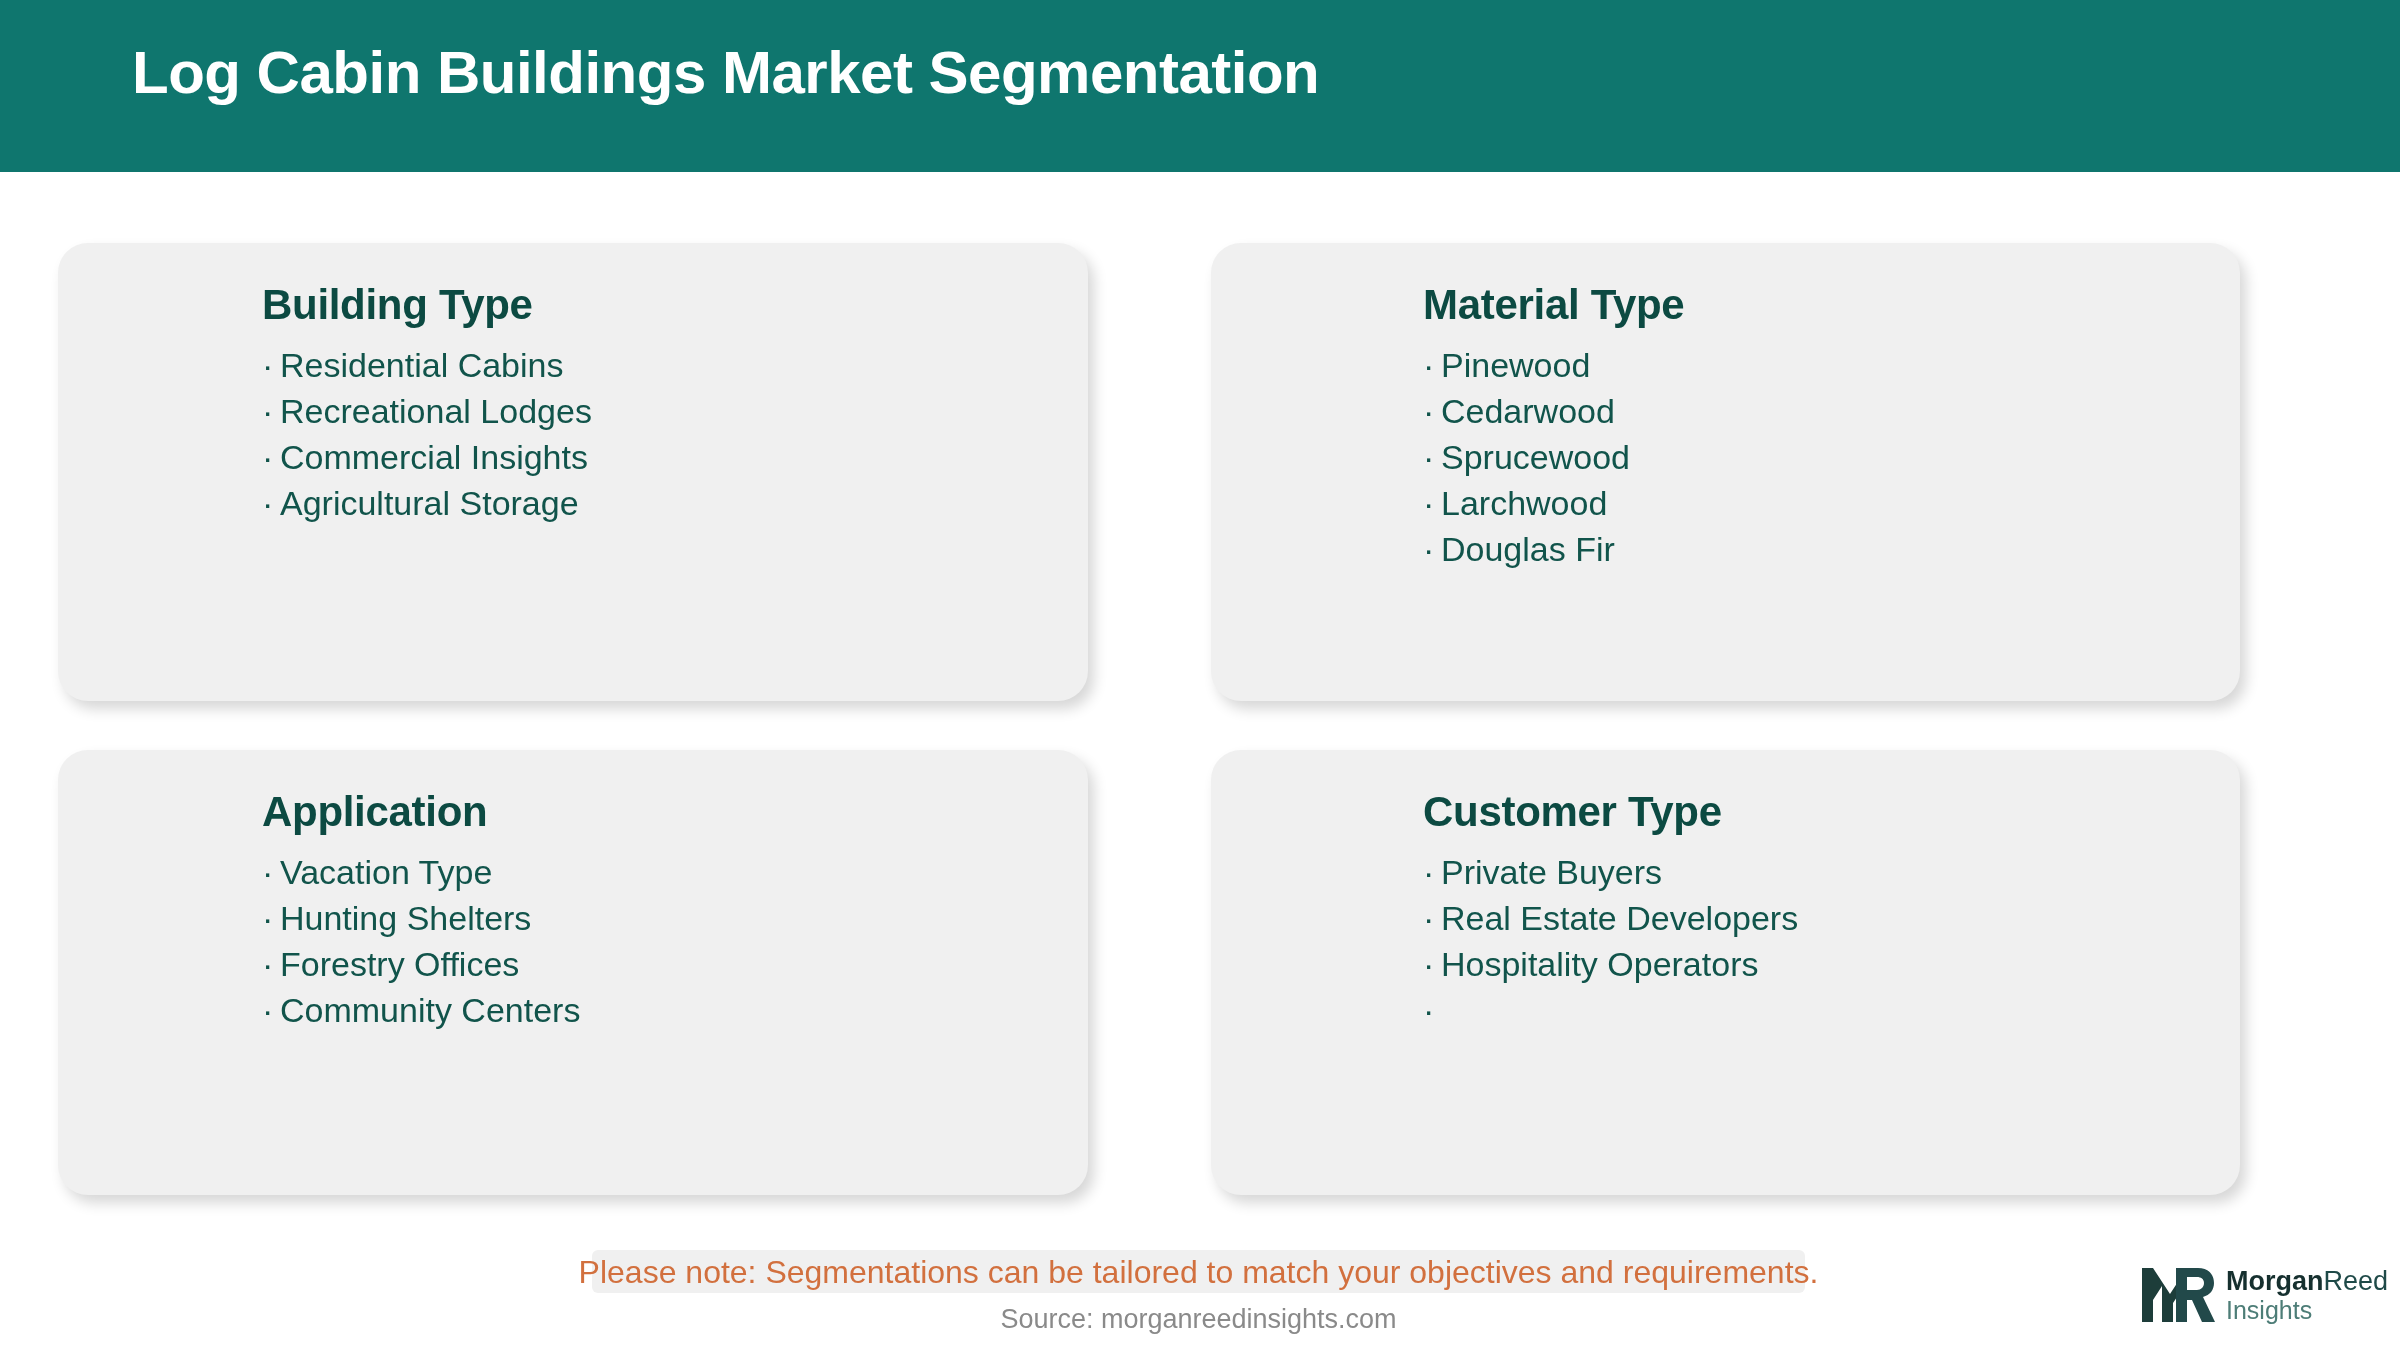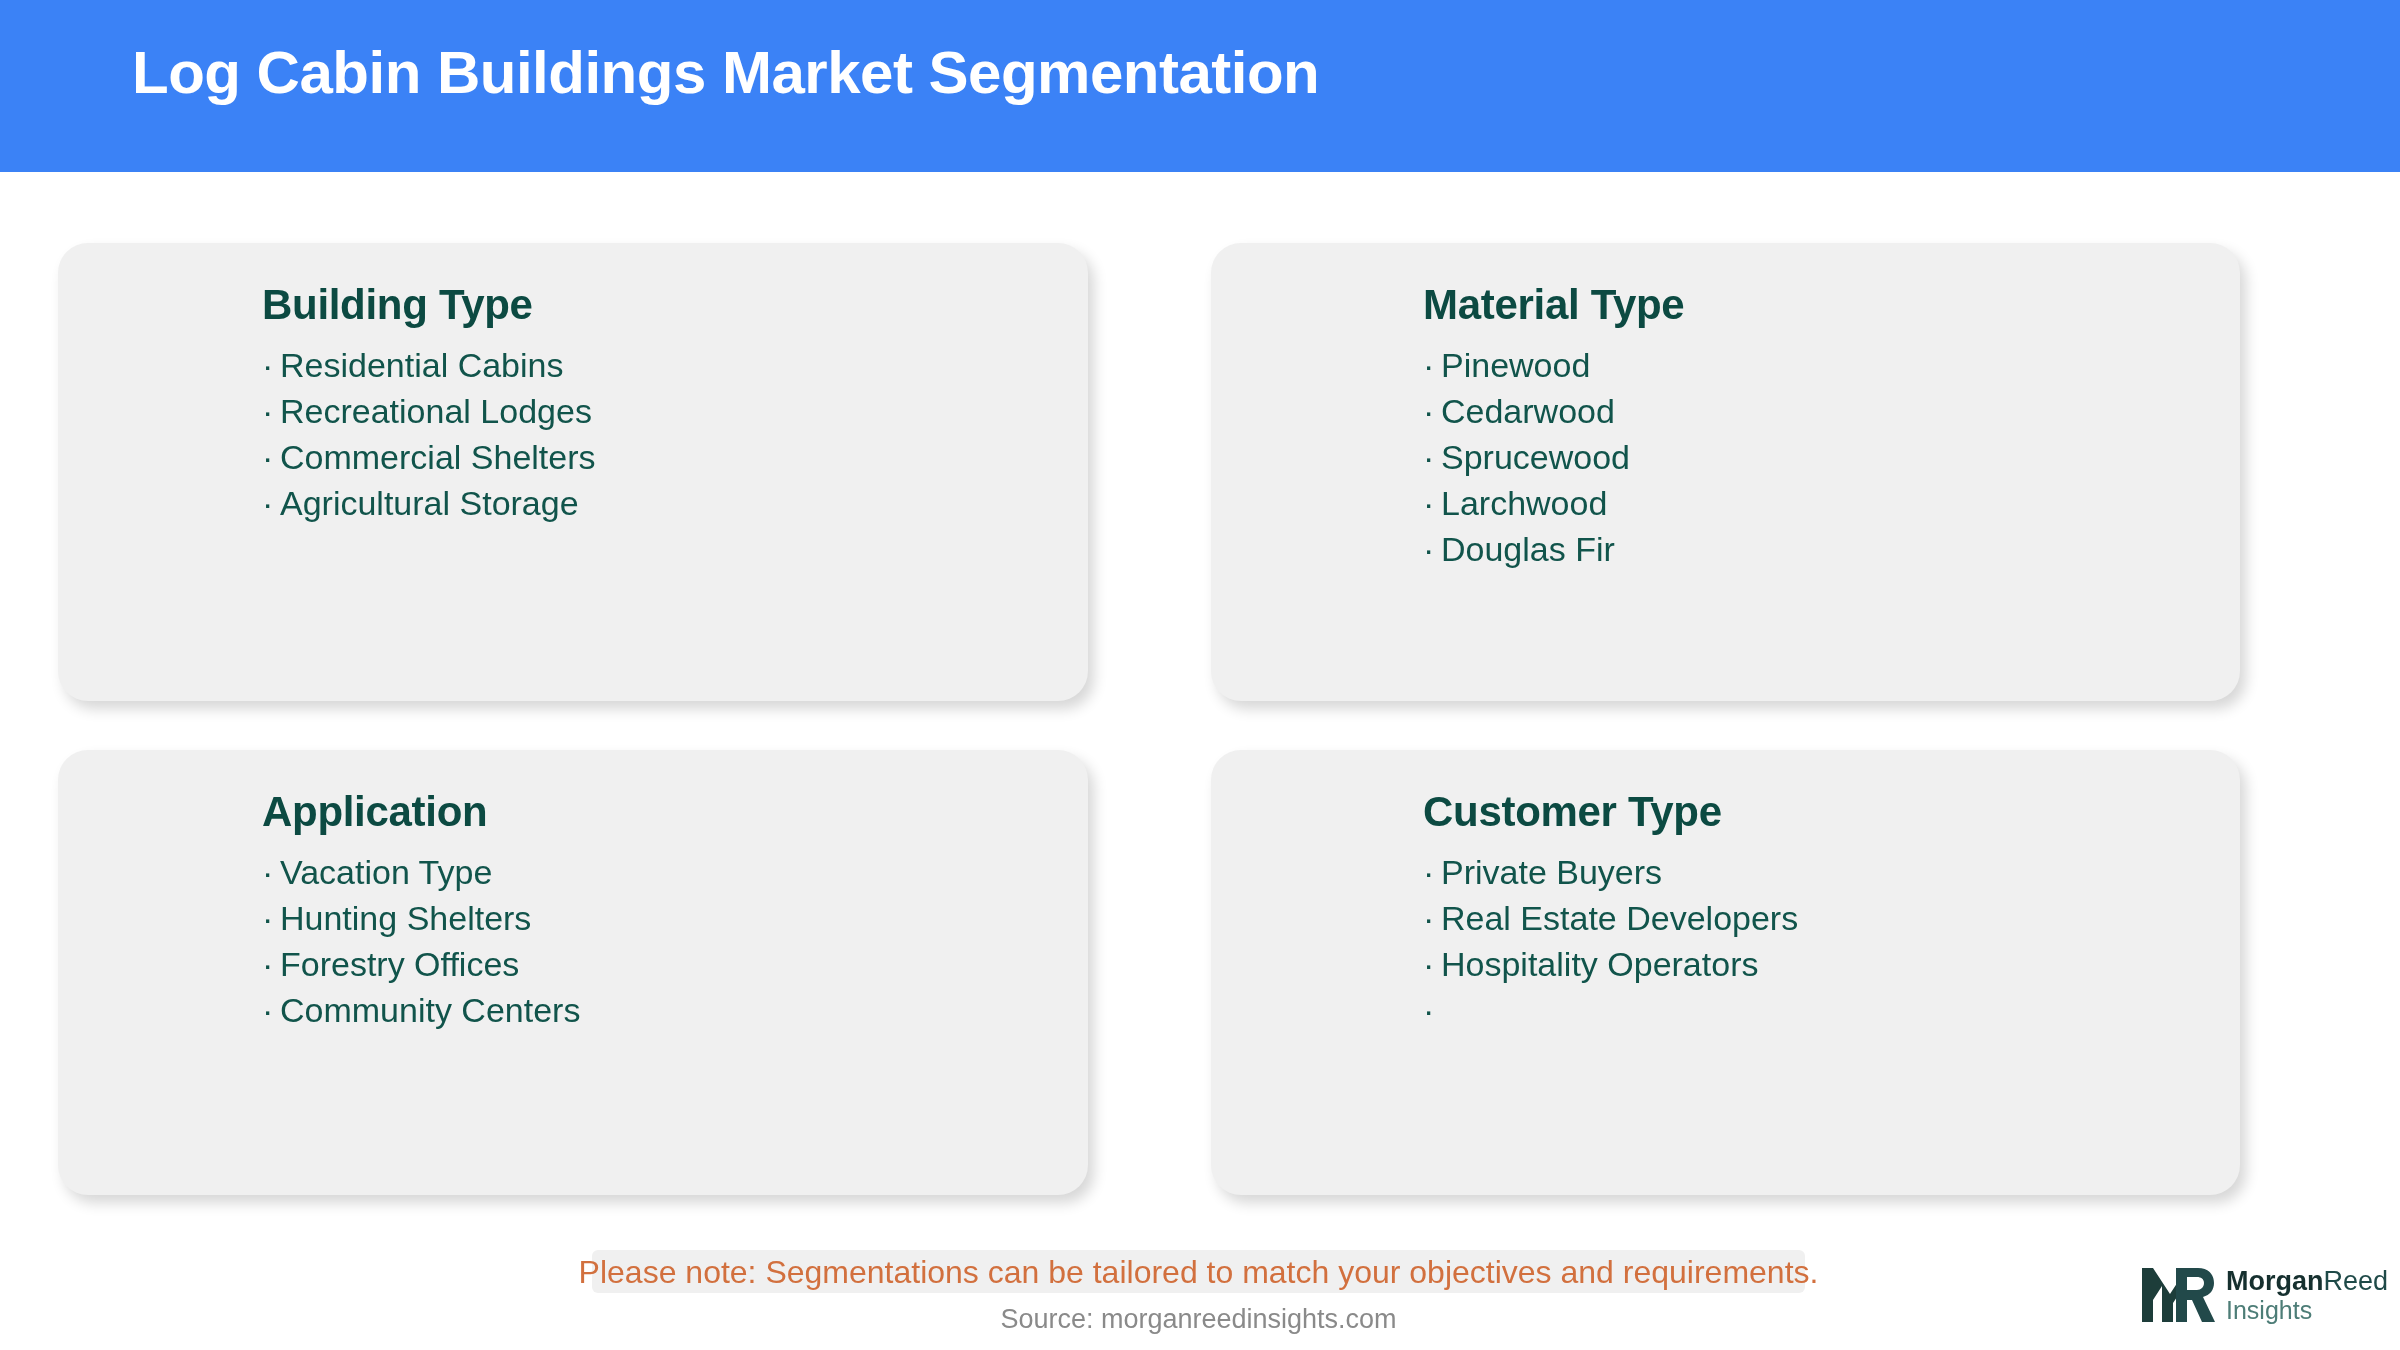--- a/index.html
+++ b/index.html
@@ -15,21 +15,21 @@
     position: relative;
   }
 
   
   .header {
     position: absolute;
     left: 0;
     top: 0;
     width: 2400px;
     height: 172px;
-    background: #3b82f6;
+    background: #0f766e;
     box-sizing: border-box;
   }
   .header-title {
     position: absolute;
     left: 132px;
     top: 38px;
     font-size: 60px;
     font-weight: bold;
     color: #ffffff;
     letter-spacing: -0.5px;
@@ -197,21 +197,21 @@
         <li>
           <span class="bullet">·</span>
           <span>Residential Cabins</span>
         </li>
         <li>
           <span class="bullet">·</span>
           <span>Recreational Lodges</span>
         </li>
         <li>
           <span class="bullet">·</span>
-          <span>Commercial Shelters</span>
+          <span>Commercial Insights</span>
         </li>
         <li>
           <span class="bullet">·</span>
           <span>Agricultural Storage</span>
         </li>
       </ul>
     </div>
   </div>
 
   <div class="card pos-tr">

